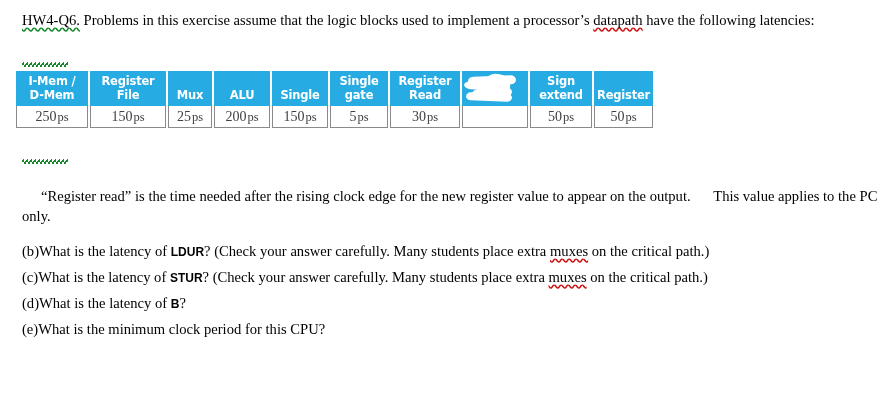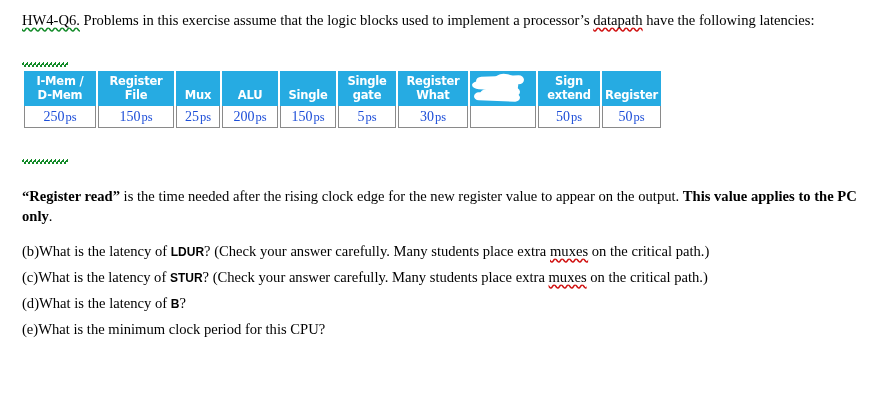--- a/index.html
+++ b/index.html
@@ -58,21 +58,21 @@
       linear-gradient(-45deg, transparent 44%, #128a28 44%, #128a28 60%, transparent 60%);
     background-size: 4px 6px, 4px 6px;
     background-position: 0 0, 2px 0;
   }
   .sq-top { left: 22px; top: 62px; }
   .sq-bot { left: 22px; top: 159px; }
 
   
   .latency-table {
     position: absolute;
-    left: 22px;
+    left: 14px;
     top: 71px;
     border-collapse: separate;
     border-spacing: 2px 0;
     table-layout: fixed;
   }
   .latency-table th {
     background: #26ABE2;
     color: #ffffff;
     font-family: "DejaVu Sans", "Liberation Sans", sans-serif;
     font-weight: bold;
@@ -87,21 +87,21 @@
     border: none;
   }
   .latency-table td {
     font-family: "Liberation Serif", "DejaVu Serif", serif;
     font-size: 14px;
     text-align: center;
     vertical-align: middle;
     height: 22px;
     padding: 1px 4px;
     box-sizing: border-box;
-    color: #1d4ed8;
+    color: #404040;
     border-left: 1px solid #8a8a8a;
     border-right: 1px solid #8a8a8a;
     border-bottom: 1px solid #8a8a8a;
     background: #ffffff;
     white-space: nowrap;
   }
   .latency-table td .unit {
     font-size: 12.5px;
     margin-left: 1px;
   }
@@ -141,21 +141,21 @@
 
   
   .note {
     position: absolute;
     left: 22px;
     top: 186px;
     width: 856px;
     font-size: 14.6px;
     line-height: 20px;
   }
-  .note b { font-weight: bold; }
+  .note b { font-weight: normal; margin-left: 19px; }
 
   
   .questions {
     position: absolute;
     left: 22px;
     top: 241px;
     width: 858px;
     font-size: 14.6px;
     line-height: 20px;
   }
@@ -202,21 +202,21 @@
         <th style="width:56px">
           <div></div>
           <div>Single</div>
         </th>
         <th style="width:58px">
           <div>Single</div>
           <div>gate</div>
         </th>
         <th style="width:70px">
           <div>Register</div>
-          <div>What</div>
+          <div>Read</div>
         </th>
         <th style="width:66px" class="blank-head">
           <span class="scribble a"></span>
           <span class="scribble b"></span>
           <span class="scribble c"></span>
           <span class="scribble d"></span>
           <span class="scribble e"></span>
           <div></div>
           <div></div>
         </th>

